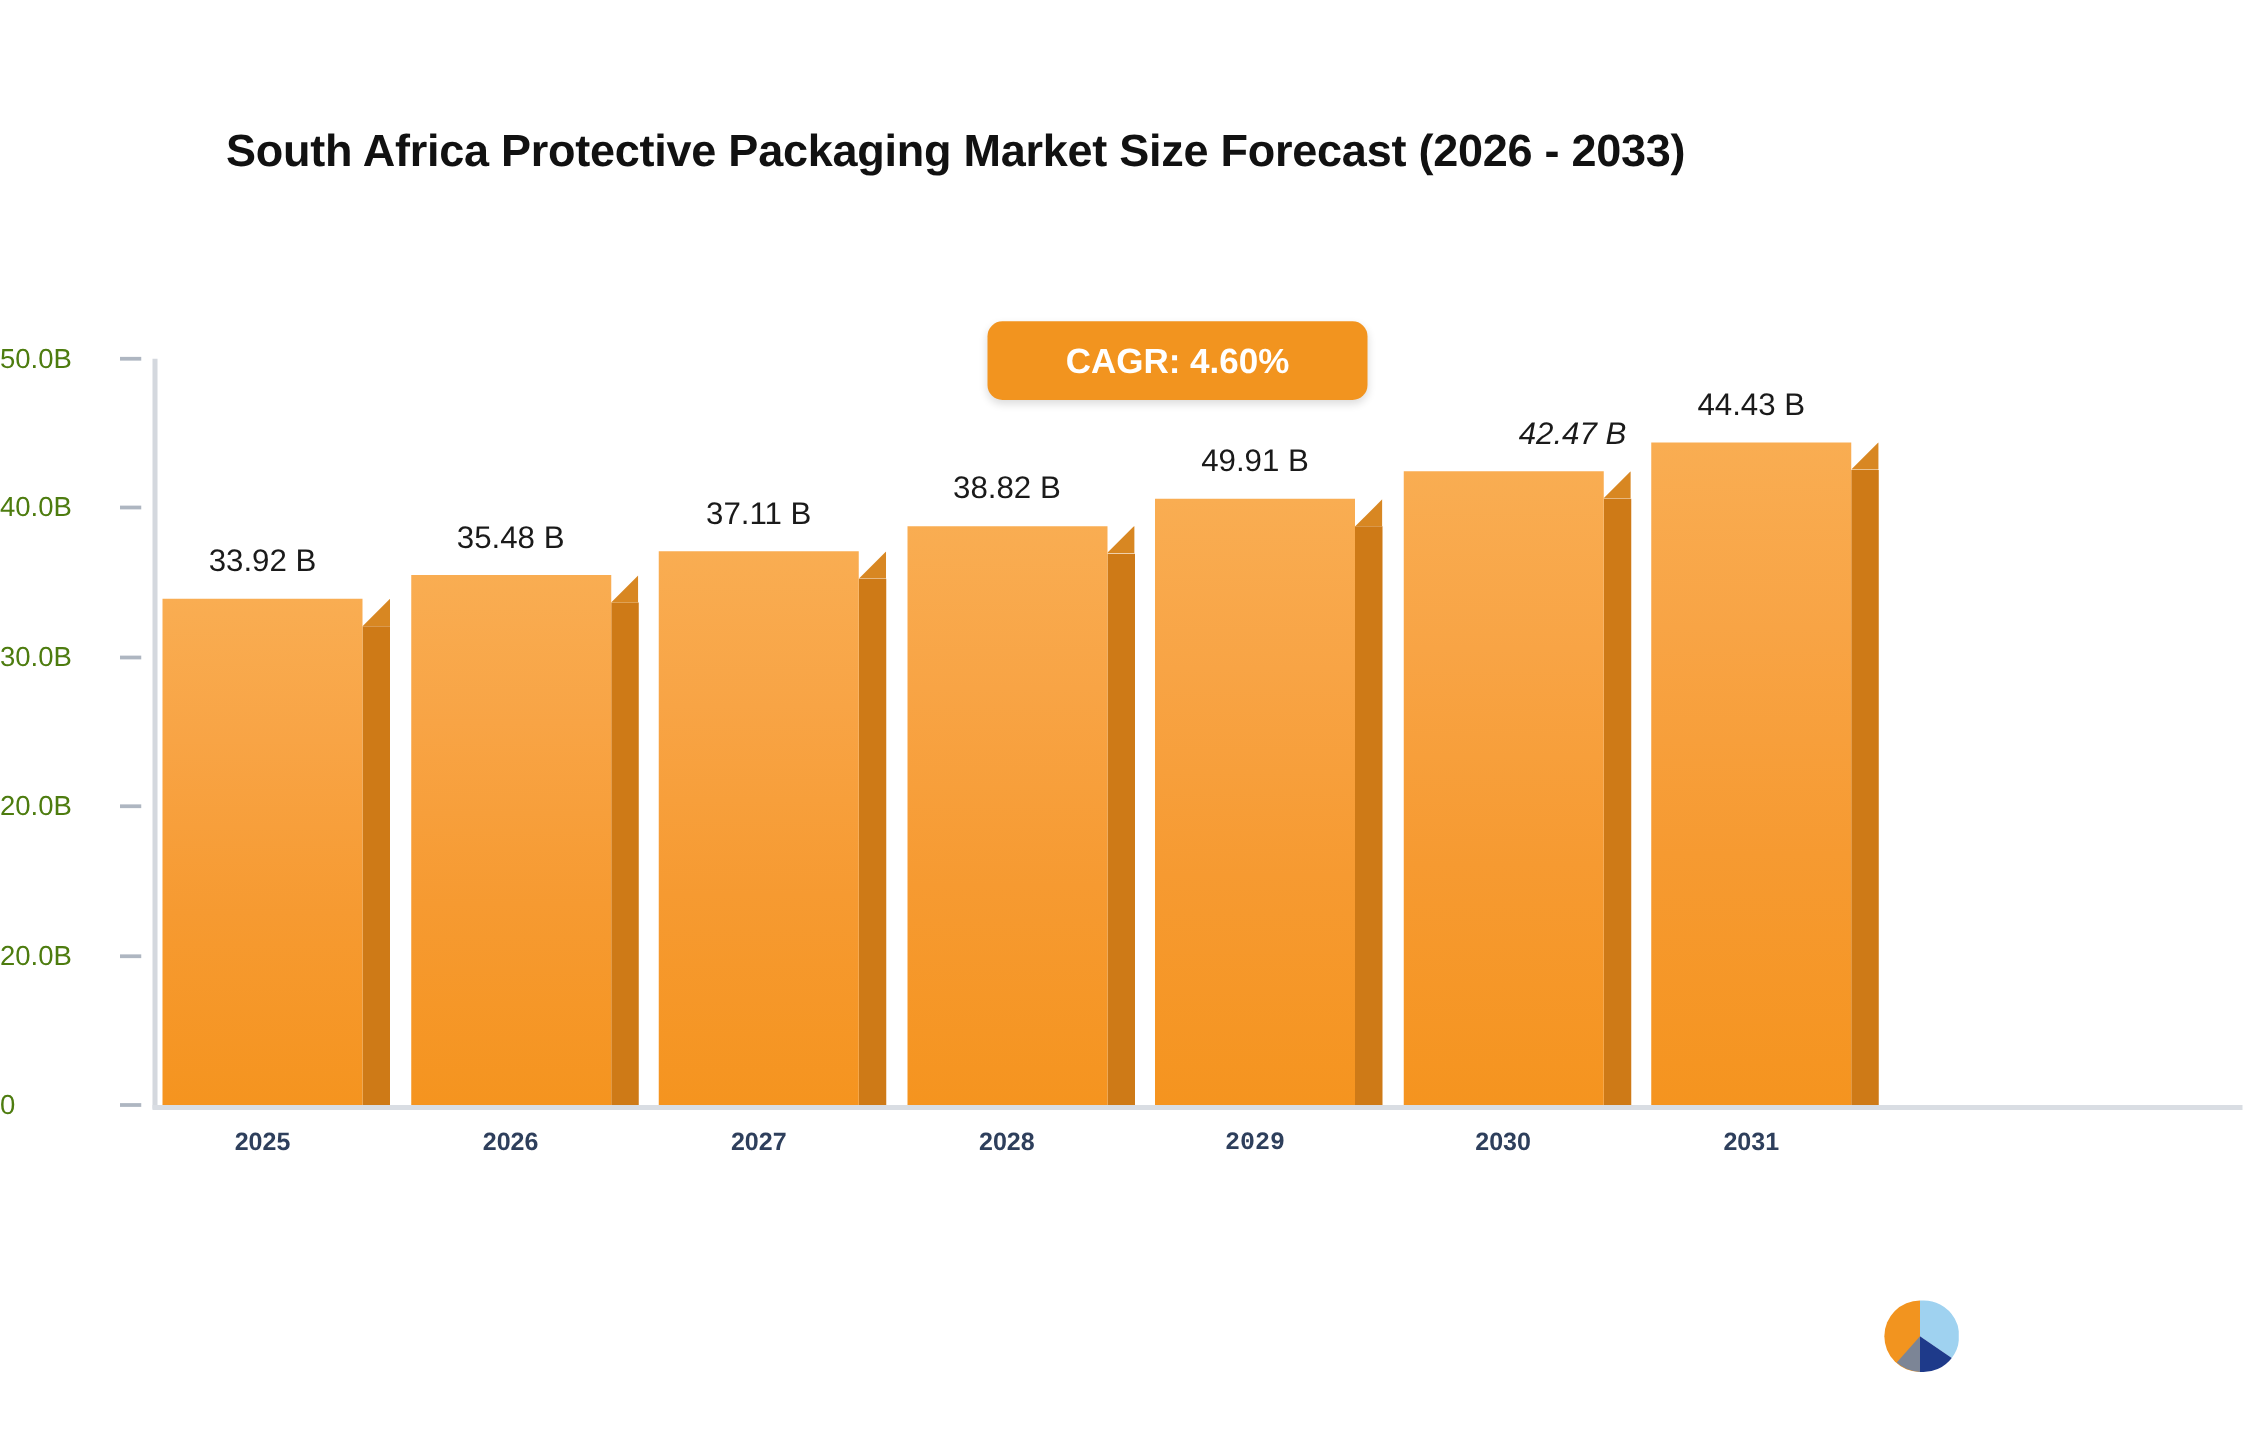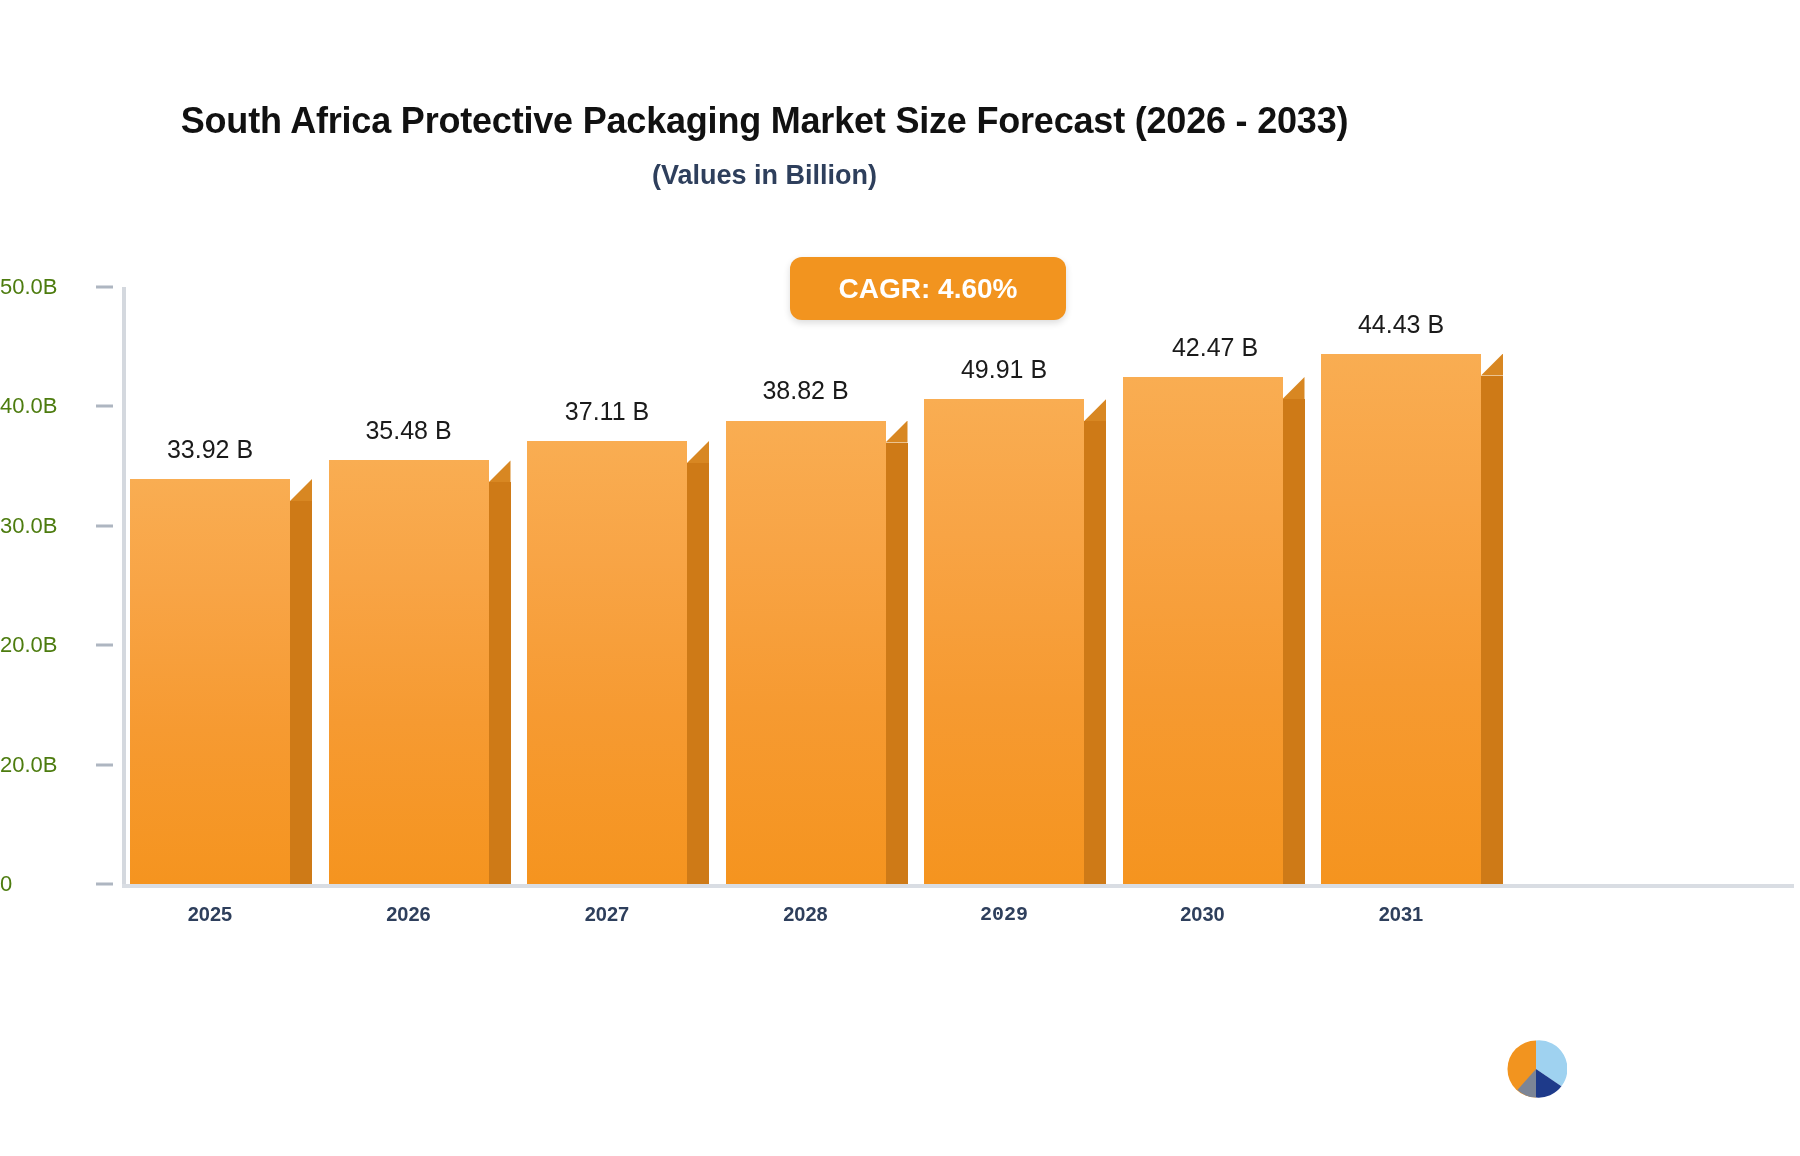--- a/index.html
+++ b/index.html
@@ -24,21 +24,21 @@
     margin-top:18px;
     font-size:27px;
     font-weight:bold;
     color:#2e3f5c;
   }
 
   
   #cagr-badge {
     position:absolute;
     left:790px; top:257px;
-    width:276px; height:63px;
+    width:304px; height:63px;
     background:#F2941F;
     border-radius:12px;
     display:flex; align-items:center; justify-content:center;
     color:#ffffff;
     font-size:28px;
     font-weight:bold;
     box-shadow:0 3px 7px rgba(0,0,0,0.14);
     z-index:30;
   }
 
@@ -131,21 +131,20 @@
     color:#17234d;
     line-height:62px;
     letter-spacing:-1px;
   }
 </style>
 </head>
 <body>
 
 <div id="title-block">
   <div id="chart-title">South Africa Protective Packaging Market Size Forecast (2026 - 2033)</div>
-  <div id="chart-subtitle">(Values in Billion)</div>
 </div>
 
 <div id="cagr-badge">CAGR: 4.60%</div>
 
 <div id="plot">
   <div id="axis-line"></div>
   <div id="baseline"></div>
   <div id="yticks">
       <div class="ytick-label" style="top: 884px;">0</div>
       <div class="ytick-dash" style="top: 884px;"></div>
@@ -189,21 +188,21 @@
         <div class="bar-side" style="height: 462.764px;"></div>
         <div class="bar-top" style="bottom: 462.764px;"></div>
         <div class="bar-front" style="height: 484.764px;"></div>
       </div>
       <div class="bar-value" style="left: 884px; top: 355.236px;">49.91 B</div>
       <div class="bar-group" style="left: 1122.5px; bottom: 272px; width: 182px; height: 507.092px;">
         <div class="bar-side" style="height: 485.092px;"></div>
         <div class="bar-top" style="bottom: 485.092px;"></div>
         <div class="bar-front" style="height: 507.092px;"></div>
       </div>
-      <div class="bar-value" style="left: 1095px; top: 332.908px;">42.47 B</div>
+      <div class="bar-value" style="left: 1138px; top: 332.908px; font-style: italic;">42.47 B</div>
       <div class="bar-group" style="left: 1321px; bottom: 272px; width: 182px; height: 530.494px;">
         <div class="bar-side" style="height: 508.494px;"></div>
         <div class="bar-top" style="bottom: 508.494px;"></div>
         <div class="bar-front" style="height: 530.494px;"></div>
       </div>
       <div class="bar-value" style="left: 1281px; top: 309.506px;">44.43 B</div>
     </div>
   <div id="xticks">
       <div class="xtick-label" style="left: 90px;">2025</div>
       <div class="xtick-label" style="left: 288.5px;">2026</div>

